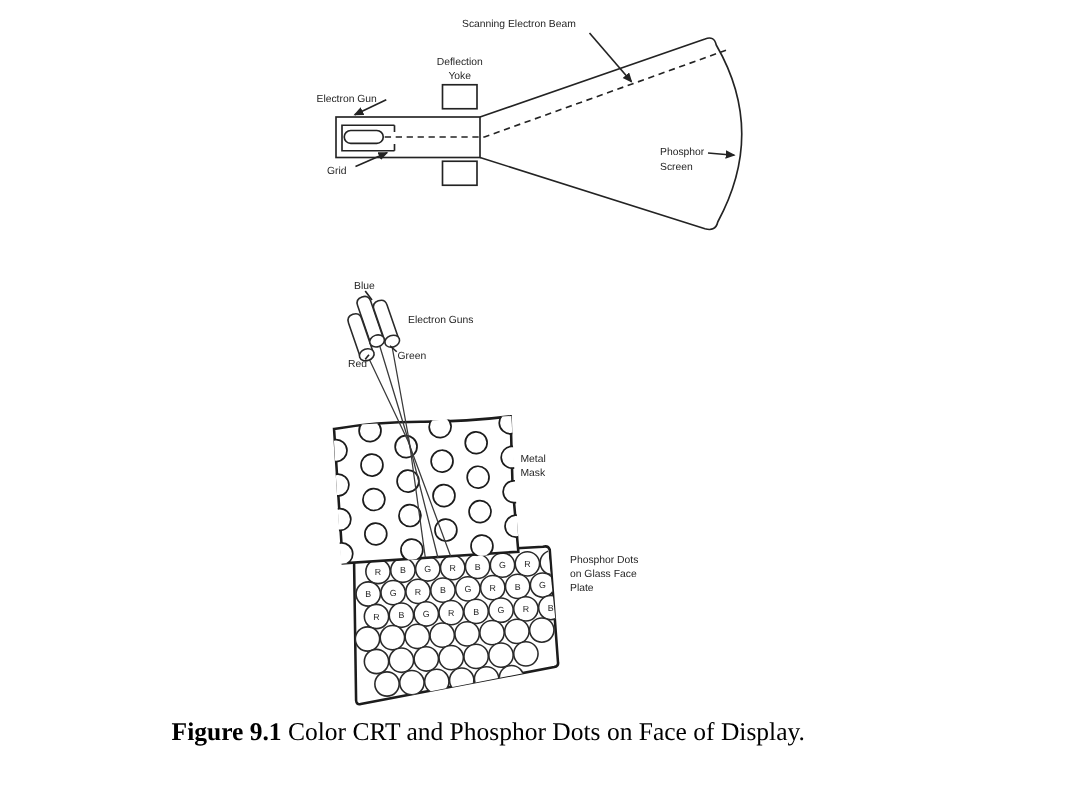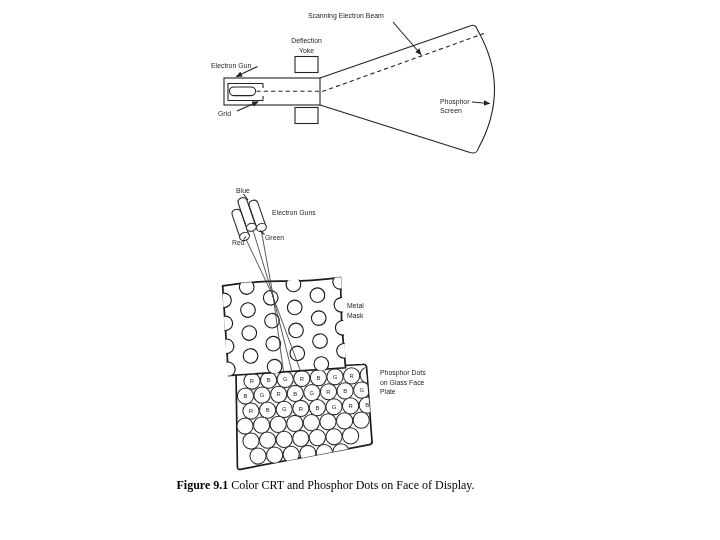--- a/index.html
+++ b/index.html
@@ -8,21 +8,21 @@
   svg{position:absolute;left:0;top:0;}
   .lbl{font-family:"Liberation Sans", sans-serif;font-size:6.9px;fill:#1f1f1f;}
   .ink{stroke:#232323;fill:none;stroke-width:1.1;}
   .thick{stroke:#1c1c1c;fill:#ffffff;stroke-width:1.7;}
   .hole{stroke:#1c1c1c;fill:#ffffff;stroke-width:1.15;}
   .dot{stroke:#2a2a2a;fill:#ffffff;stroke-width:1.05;}
   .dotletter{font-family:"Liberation Sans", sans-serif;font-size:5.9px;fill:#1f1f1f;text-anchor:middle;}
   .beam{stroke:#3a3a3a;fill:none;stroke-width:0.85;}
   .gun{stroke:#2a2a2a;fill:#ffffff;stroke-width:1.05;}
   #caption{position:absolute;left:0;top:478px;width:651px;text-align:center;
-           font-family:"Liberation Serif", serif;font-size:12px;color:#000;}
+           font-family:"Liberation Serif", serif;font-size:17px;color:#000;}
   #caption .b{font-weight:bold;}
 </style>
 </head>
 <body>
 
 <div id="stage">
   <svg width="720" height="540" viewBox="0 0 720 540">
     <defs>
       <marker id="arr" markerWidth="8" markerHeight="8" refX="5.2" refY="2.6" orient="auto">
         <path d="M0,0 L6,2.6 L0,5.2 Z" fill="#232323"></path>

